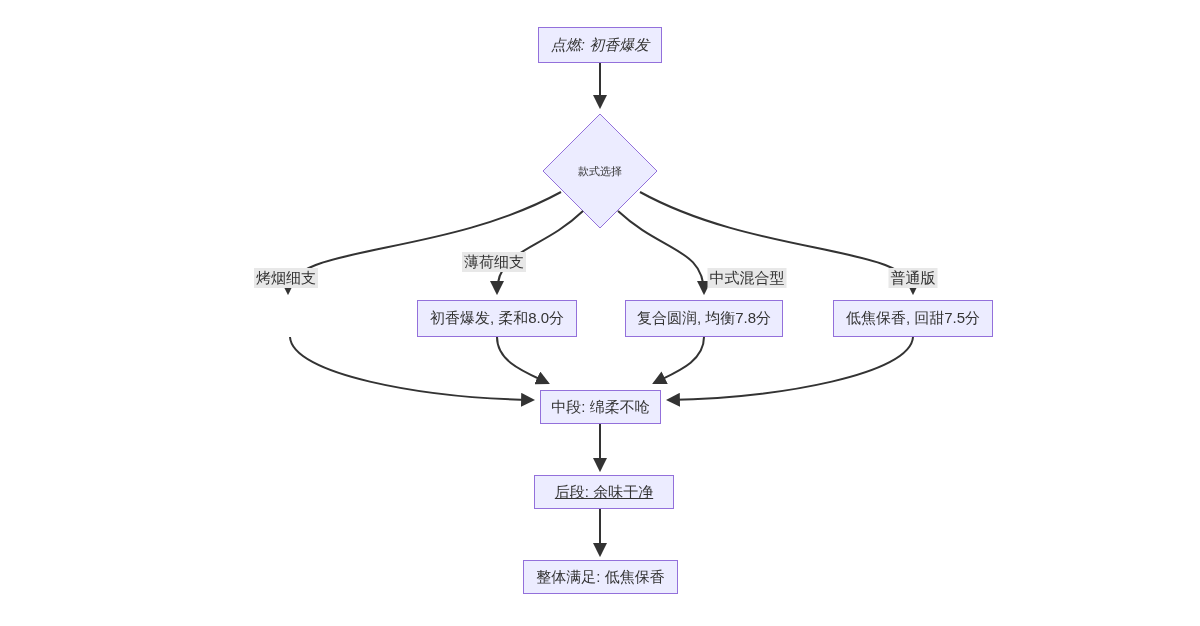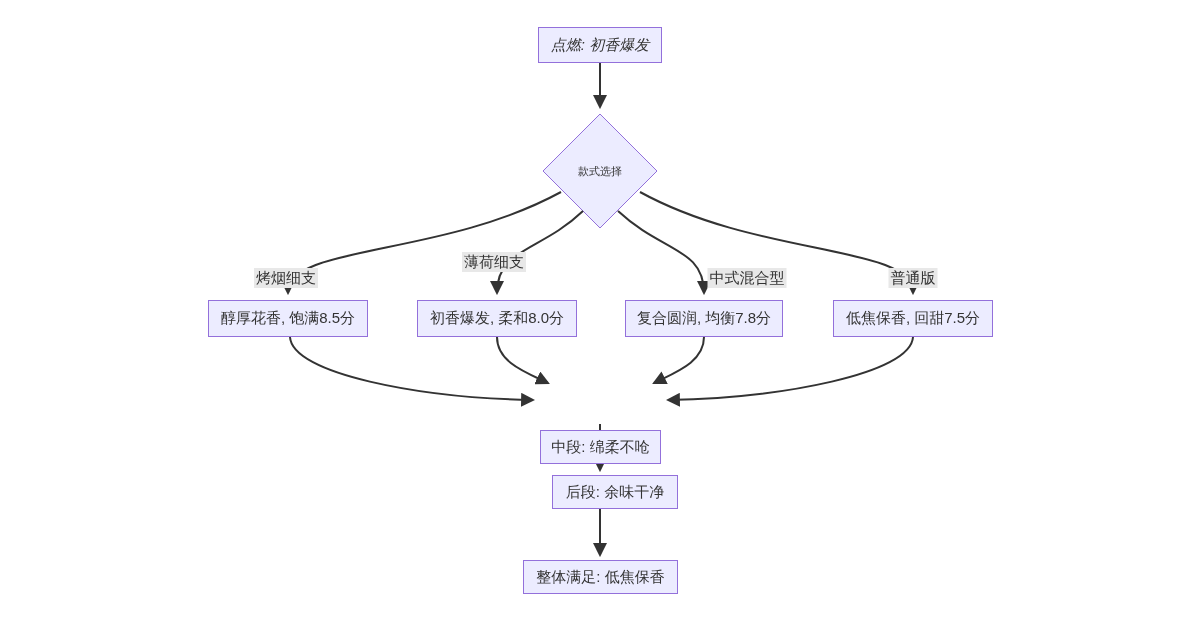--- a/index.html
+++ b/index.html
@@ -97,31 +97,30 @@
     <path class="edge-path" d="M913,337 C911,374 780,398 668,400" marker-end="url(#arrow)"></path>
 
     <path class="edge-path" d="M600,424 L600,470" marker-end="url(#arrow)"></path>
     <path class="edge-path" d="M600,509 L600,555" marker-end="url(#arrow)"></path>
   </svg>
 
   <div class="node" style="left:538px;top:27px;width:124px;height:36px;font-style:italic;">点燃: 初香爆发</div>
 
   <div class="decision-label" style="left:600px;top:171px;">款式选择</div>
 
-  <div class="node" style="left:208px;top:300px;width:160px;height:37px;">醇厚花香, 饱满8.5分</div>
 
   <div class="node" style="left:417px;top:300px;width:160px;height:37px;">初香爆发, 柔和8.0分</div>
 
   <div class="node" style="left:625px;top:300px;width:158px;height:37px;text-align:center;">复合圆润, 均衡7.8分</div>
 
   <div class="node" style="left:833px;top:300px;width:160px;height:37px;">低焦保香, 回甜7.5分</div>
 
-  <div class="node" style="left:540px;top:390px;width:121px;height:34px;margin-top:40px;">中段: 绵柔不呛</div>
+  <div class="node" style="left:540px;top:390px;width:121px;height:34px;">中段: 绵柔不呛</div>
 
-  <div class="node" style="left:552px;top:475px;width:126px;height:34px;">后段: 余味干净</div>
+  <div class="node" style="left:534px;top:475px;width:140px;height:34px;text-decoration:underline;">后段: 余味干净</div>
 
   <div class="node" style="left:523px;top:560px;width:155px;height:34px;">整体满足: 低焦保香</div>
 
   <div class="edge-label" style="left:286px;top:266px;">烤烟细支</div>
 
   <div class="edge-label" style="left:494px;top:250px;">薄荷细支</div>
 
   <div class="edge-label" style="left:747px;top:266px;">中式混合型</div>
 
   <div class="edge-label" style="left:913px;top:266px;">普通版</div>

